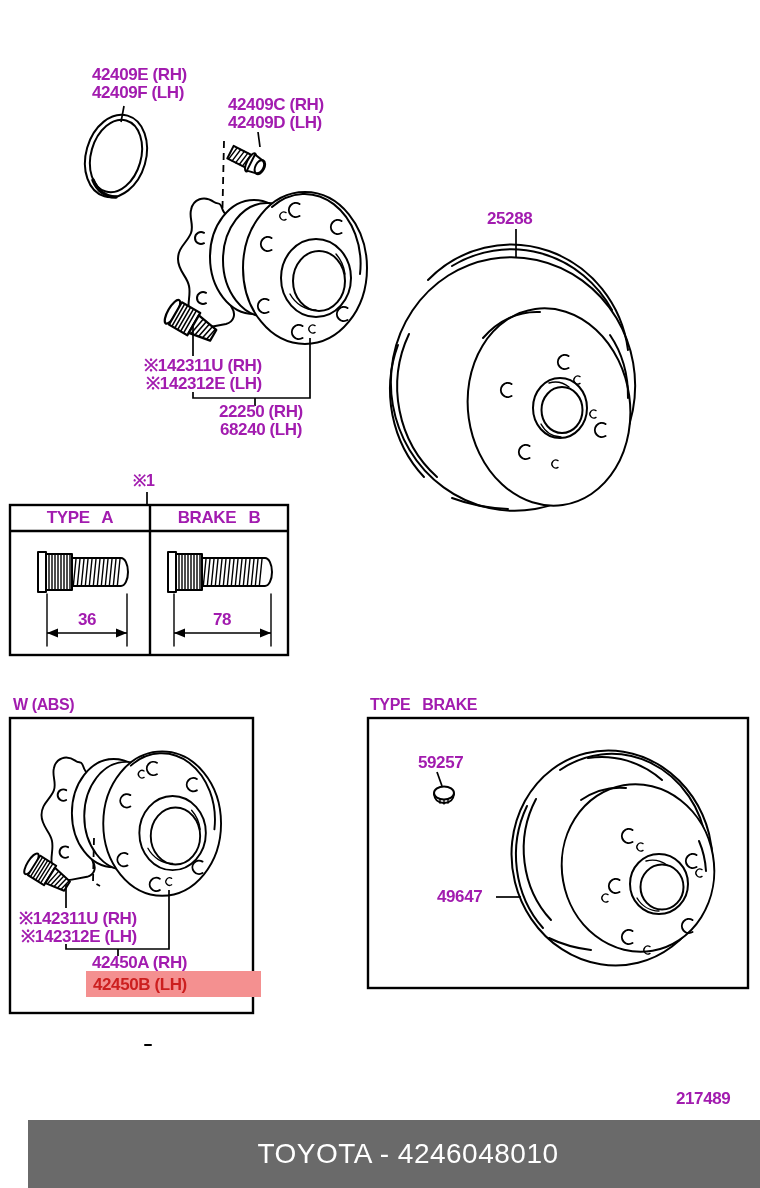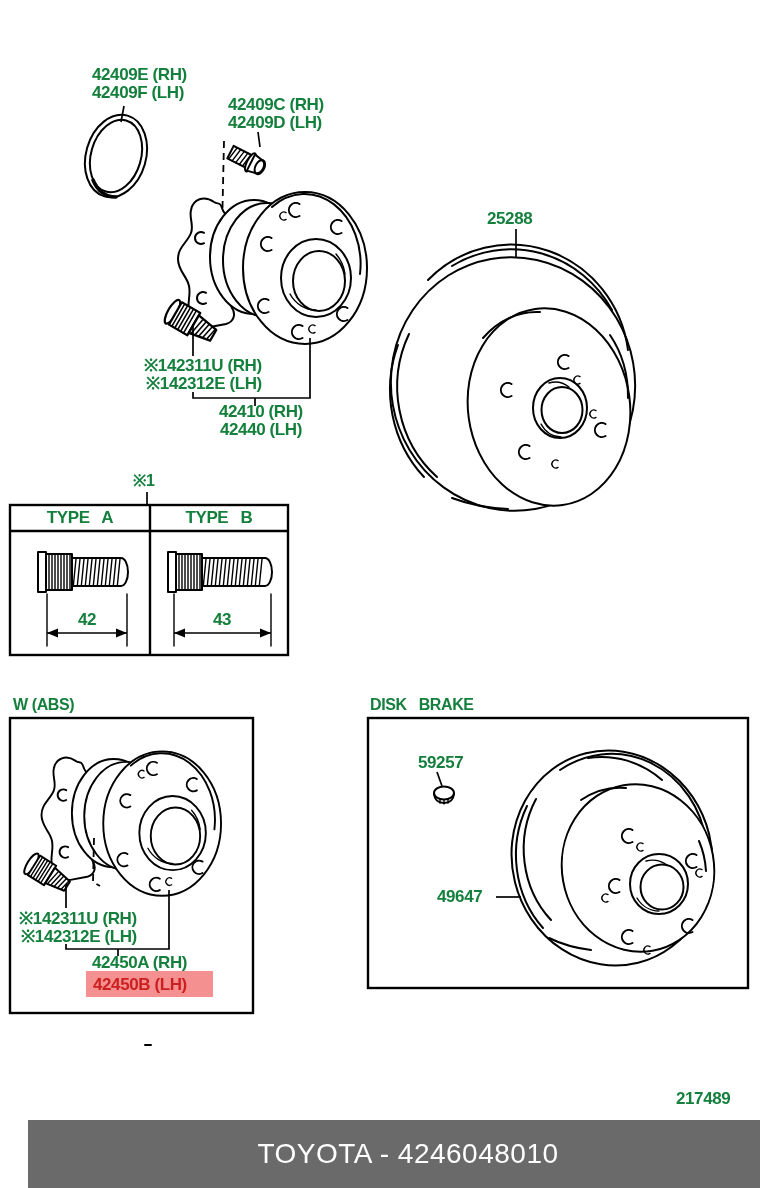--- a/index.html
+++ b/index.html
@@ -7,25 +7,25 @@
          font-family:"Liberation Sans",sans-serif;}
   svg{position:absolute;left:0;top:0;}
   .s{stroke:#000;stroke-width:2;fill:none;stroke-linecap:round;stroke-linejoin:round;}
   .sf{stroke:#000;stroke-width:2;fill:#fff;stroke-linejoin:round;}
   .thin{stroke:#000;stroke-width:1.4;fill:none;stroke-linecap:round;}
   .ldr{stroke:#000;stroke-width:1.7;fill:none;}
   .dash{stroke:#000;stroke-width:1.8;fill:none;stroke-dasharray:7 5;}
   .box{stroke:#000;stroke-width:2.4;fill:none;}
   .arrow{fill:#000;stroke:none;}
   .lbl{position:absolute;font-weight:700;font-size:17px;letter-spacing:-0.4px;
-       color:#15803d;white-space:nowrap;line-height:1;}
+       color:#a21caf;white-space:nowrap;line-height:1;}
   .small{font-size:16px;}
   .ctr{transform:translateX(-50%);text-align:center;}
   .hdr{word-spacing:8px;}
-  .hl{position:absolute;left:86px;top:971px;width:127px;height:26px;background:#f49090;}
+  .hl{position:absolute;left:86px;top:971px;width:127px;height:26px;background:#f49090;padding-left:48px;}
   .hl span{position:absolute;left:7px;top:4px;font-weight:700;font-size:17px;
        letter-spacing:-0.4px;color:#cc1f1f;white-space:nowrap;}
   #footer{position:absolute;left:0;top:1120px;width:760px;height:68px;background:#6a6a6a;
        display:flex;align-items:center;justify-content:center;gap:55px;margin-left:28px;}
   #footer span{color:#fff;font-size:28px;letter-spacing:0.5px;white-space:nowrap;}
 </style>
 </head>
 <body>
 
 <div id="stage">
@@ -169,39 +169,39 @@
 
   <path class="s" d="M145,1045 h6"></path>
 </svg>
 
 <div class="lbl" style="left:92px;top:66px">42409E (RH)</div>
 <div class="lbl" style="left:92px;top:84px">42409F (LH)</div>
 <div class="lbl" style="left:228px;top:96px">42409C (RH)</div>
 <div class="lbl" style="left:228px;top:114px">42409D (LH)</div>
 <div class="lbl" style="left:144px;top:357px">※142311U (RH)</div>
 <div class="lbl" style="left:146px;top:375px">※142312E (LH)</div>
-<div class="lbl" style="left:219px;top:403px">42410 (RH)</div>
-<div class="lbl" style="left:220px;top:421px">42440 (LH)</div>
+<div class="lbl" style="left:219px;top:403px">22250 (RH)</div>
+<div class="lbl" style="left:220px;top:421px">68240 (LH)</div>
 <div class="lbl" style="left:487px;top:210px">25288</div>
 
 <div class="lbl small" style="left:133px;top:473px">※1</div>
 <div class="lbl hdr ctr" style="left:80px;top:509px">TYPE A</div>
-<div class="lbl hdr ctr" style="left:219px;top:509px">TYPE B</div>
-<div class="lbl ctr" style="left:87px;top:611px">42</div>
-<div class="lbl ctr" style="left:222px;top:611px">43</div>
+<div class="lbl hdr ctr" style="left:219px;top:509px">BRAKE B</div>
+<div class="lbl ctr" style="left:87px;top:611px">36</div>
+<div class="lbl ctr" style="left:222px;top:611px">78</div>
 
 <div class="lbl small" style="left:13px;top:697px">W (ABS)</div>
 <div class="lbl" style="left:19px;top:910px">※142311U (RH)</div>
 <div class="lbl" style="left:21px;top:928px">※142312E (LH)</div>
 <div class="lbl" style="left:92px;top:954px">42450A (RH)</div>
 <div class="hl">
   <span>42450B (LH)</span>
 </div>
 
-<div class="lbl hdr small" style="left:370px;top:697px">DISK BRAKE</div>
+<div class="lbl hdr small" style="left:370px;top:697px">TYPE BRAKE</div>
 <div class="lbl" style="left:418px;top:754px">59257</div>
 <div class="lbl" style="left:437px;top:888px">49647</div>
 
 <div class="lbl" style="left:676px;top:1090px">217489</div>
 
 <div id="footer">
   <span>TOYOTA - 4246048010</span>
 </div>
 
 </div>

